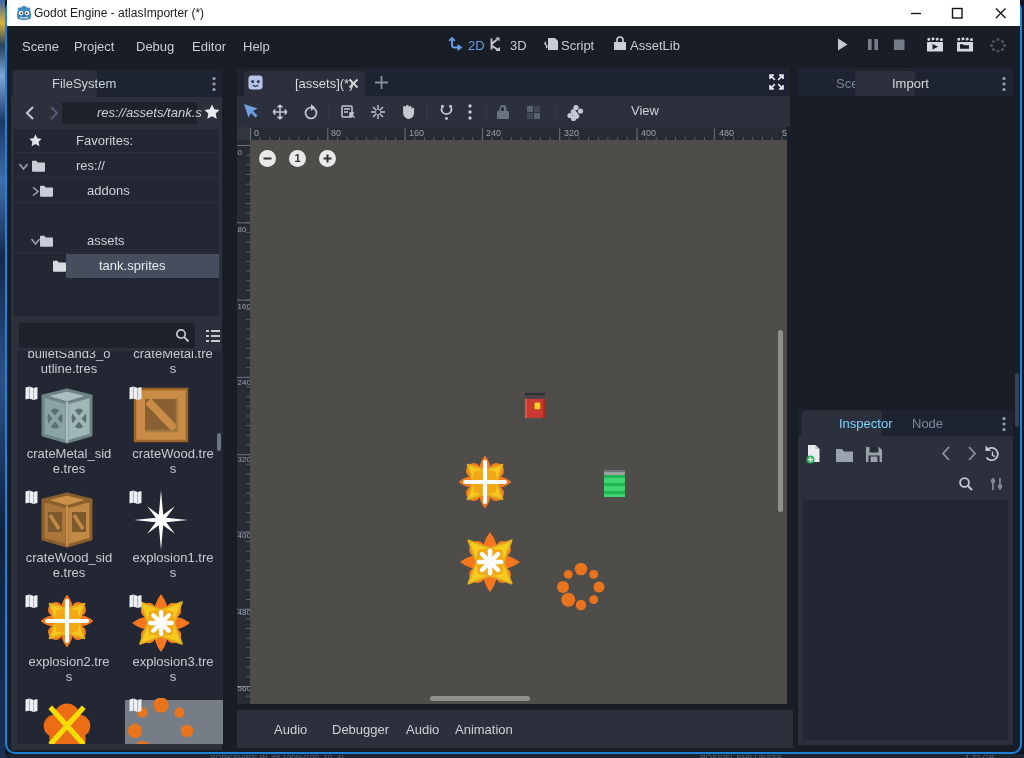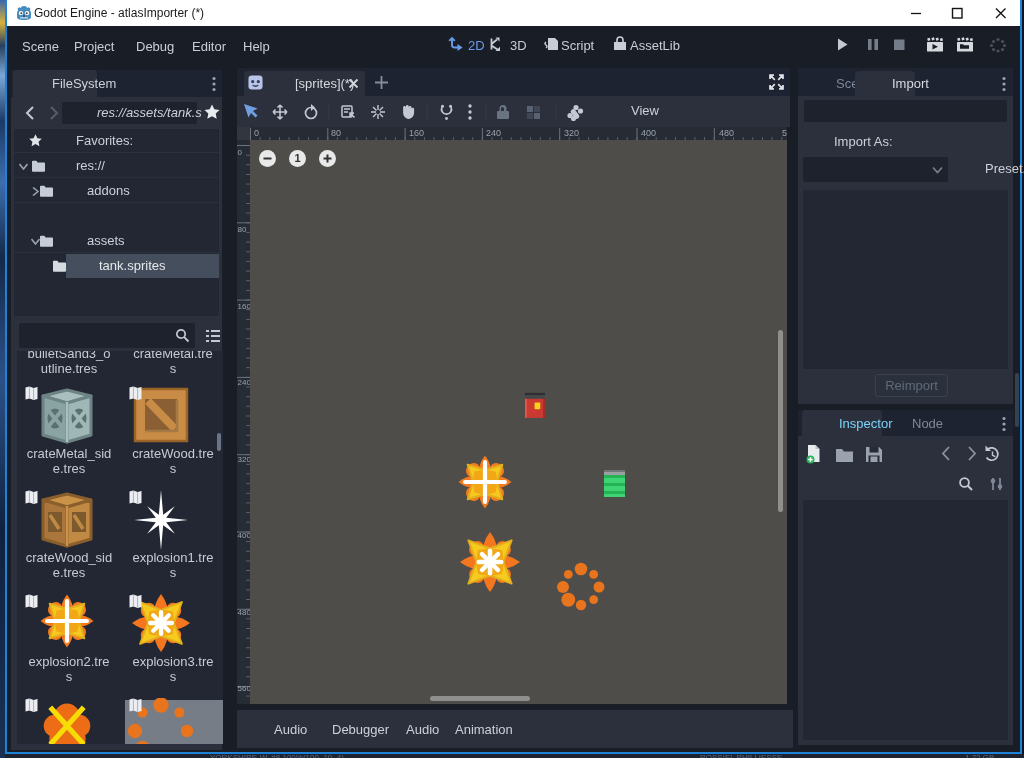--- a/index.html
+++ b/index.html
@@ -1,21 +1,21 @@
 <!DOCTYPE html>
 <html><head>
 <meta charset="utf-8">
 <style>
 * { margin:0; padding:0; box-sizing:border-box; }
 html,body { width:1024px; height:758px; overflow:hidden; background:#10151f;
   font-family:"Liberation Sans", sans-serif; }
 .abs { position:absolute; }
 #win { position:absolute; left:5px; top:0; width:1017px; height:754px;
   border-left:2px solid #1e82d7; border-right:2px solid #1e82d7; border-bottom:2px solid #1e82d7;
-  background:#191d25; }
+  background:#191d25;border-radius:10px; }
 #titlebar { left:0; top:0; right:0; height:26px; background:#ffffff; }
 #titletext { left:27px; top:6px; font-size:12px; color:#1a1a1a; }
 #menubar { left:0; top:26px; right:0; height:40px; background:#191e26; }
 .menuitem { top:13px; font-size:13px; color:#c9ced6; position:absolute; }
 .panel { background:#2b303c; position:absolute; }
 .content { background:#222733; position:absolute; }
 .input { background:#1d222c; border-radius:2px; position:absolute;font-style:italic; }
 .tabactive { background:#2b303c; border-radius:4px 4px 0 0; position:absolute; }
 .t13 { font-size:13px; color:#ccd1d9;margin-left:28px; }
 .dim { color:#7f8897; }
@@ -332,21 +332,21 @@
     </div>
   </div>
   <div class="abs" style="left:230px;top:68px;width:553px;height:28px;background:#1d2330"></div>
   <div class="tabactive" style="left:237px;top:71px;width:121px;height:25px">
     <svg class="abs" style="left:4px;top:4px" width="15" height="15" viewBox="0 0 16 16">
       <rect x="0.5" y="0.5" width="15" height="15" rx="3.5" fill="#b9c4ea"></rect>
       <circle cx="5" cy="7" r="1.7" fill="#333f50"></circle>
         <circle cx="11" cy="7" r="1.7" fill="#333f50"></circle>
       <path d="M5 11 q3 2 6 0" stroke="#333f50" stroke-width="1.4" fill="none"></path>
     </svg>
-    <div class="t13" style="position:absolute;left:23px;top:5px;color:#d6dade;white-space:nowrap">[sprites](*)</div>
+    <div class="t13" style="position:absolute;left:23px;top:5px;color:#d6dade;white-space:nowrap">[assets](*)</div>
     <svg class="abs" style="left:104px;top:7px" width="11" height="11" viewBox="0 0 11 11">
       <path d="M1.5 1.5 L9.5 9.5 M9.5 1.5 L1.5 9.5" stroke="#d2d7de" stroke-width="1.8"></path>
     </svg>
   </div>
   <svg class="abs" style="left:367px;top:75px" width="15" height="15" viewBox="0 0 15 15">
     <path d="M7.5 1 V14 M1 7.5 H14" stroke="#848d9a" stroke-width="1.8"></path>
   </svg>
   <svg class="abs" style="left:762px;top:74px" width="15" height="16" viewBox="0 0 15 16">
     <g stroke="#dfe2e7" stroke-width="1.7" fill="#dfe2e7">
       <path d="M1 5 V1 H5 M1.2 1.2 L5.8 5.8 M14 5 V1 H10 M13.8 1.2 L9.2 5.8 M1 11 V15 H5 M1.2 14.8 L5.8 10.2 M14 11 V15 H10 M13.8 14.8 L9.2 10.2"></path>
@@ -642,34 +642,20 @@
   <div class="abs" style="left:791px;top:68px;width:215px;height:28px;background:#1d2330"></div>
   <div class="t13 dim" style="position:absolute;left:801px;top:76px">Scene</div>
   <div class="tabactive" style="left:848px;top:71px;width:60px;height:25px">
     <div class="t13" style="position:absolute;left:9px;top:5px;color:#d6dade">Import</div>
   </div>
   <svg class="abs" style="left:994px;top:76px" width="6" height="16" viewBox="0 0 6 16">
       <circle cx="3" cy="2.5" r="1.6" fill="#9aa2ae"></circle>
       <circle cx="3" cy="8" r="1.6" fill="#9aa2ae"></circle>
       <circle cx="3" cy="13.5" r="1.6" fill="#9aa2ae"></circle>
     </svg>
-  <div class="panel" style="left:791px;top:96px;width:215px;height:308px">
-    <div class="input" style="left:6px;top:4px;width:203px;height:22px"></div>
-    <div class="t13" style="position:absolute;left:8px;top:38px">Import As:</div>
-    <div class="input" style="left:5px;top:61px;width:145px;height:25px">
-      <svg class="abs" style="left:129px;top:9px" width="11" height="8" viewBox="0 0 11 8">
-          <path d="M1 1.5 L5.5 6.5 L10 1.5" stroke="#79828f" stroke-width="1.7" fill="none"></path>
-        </svg>
-    </div>
-    <div class="t13" style="position:absolute;left:159px;top:65px">Preset..</div>
-    <div class="content" style="left:5px;top:94px;width:205px;height:179px"></div>
-    <div style="position:absolute;left:77px;top:278px;width:73px;height:23px;background:#2b313c;border:1px solid #3a414e;border-radius:3px">
-      <div style="position:absolute;width:100%;text-align:center;top:3px;font-size:13px;color:#5f6a7b">Reimport</div>
-    </div>
-  </div>
   <div class="abs" style="left:791px;top:410px;width:215px;height:26px;background:#1d2330"></div>
   <div class="t13 dim" style="position:absolute;left:877px;top:416px">Node</div>
   <div class="tabactive" style="left:795px;top:410px;width:80px;height:26px">
     <div class="t13" style="position:absolute;left:9px;top:6px;color:#7dd3fc">Inspector</div>
   </div>
   <svg class="abs" style="left:994px;top:416px" width="6" height="16" viewBox="0 0 6 16">
       <circle cx="3" cy="2.5" r="1.6" fill="#9aa2ae"></circle>
       <circle cx="3" cy="8" r="1.6" fill="#9aa2ae"></circle>
       <circle cx="3" cy="13.5" r="1.6" fill="#9aa2ae"></circle>
     </svg>

